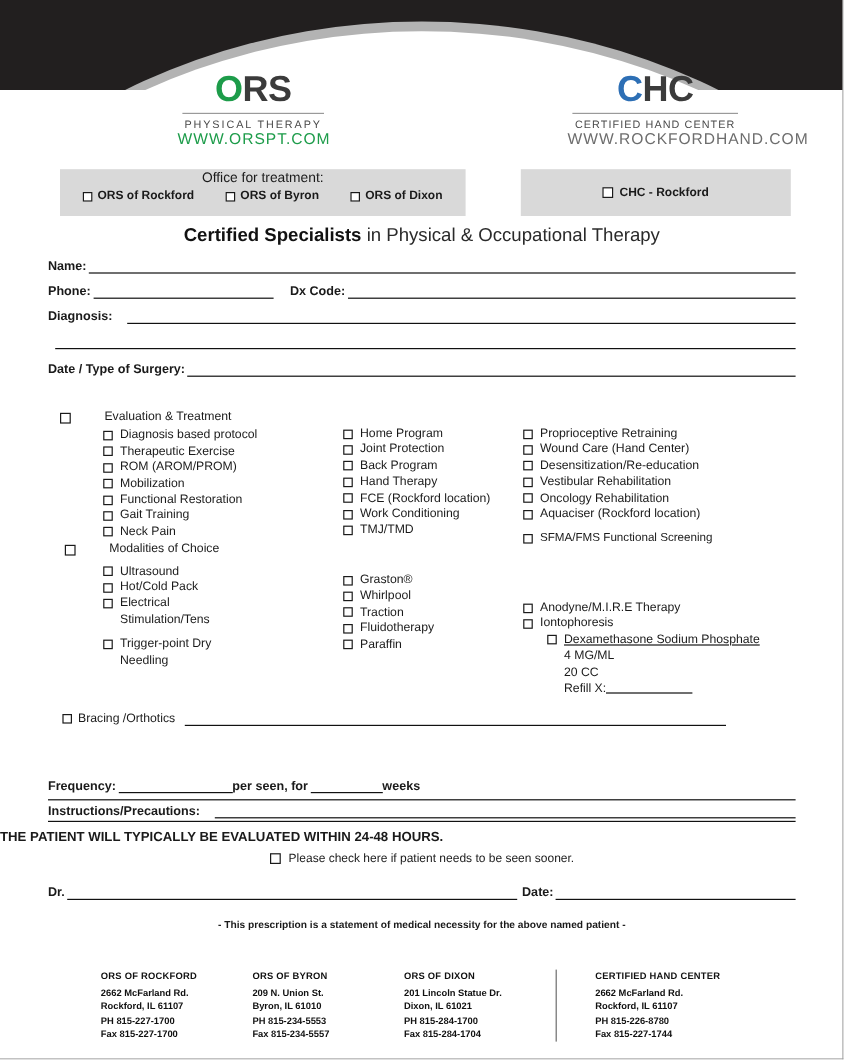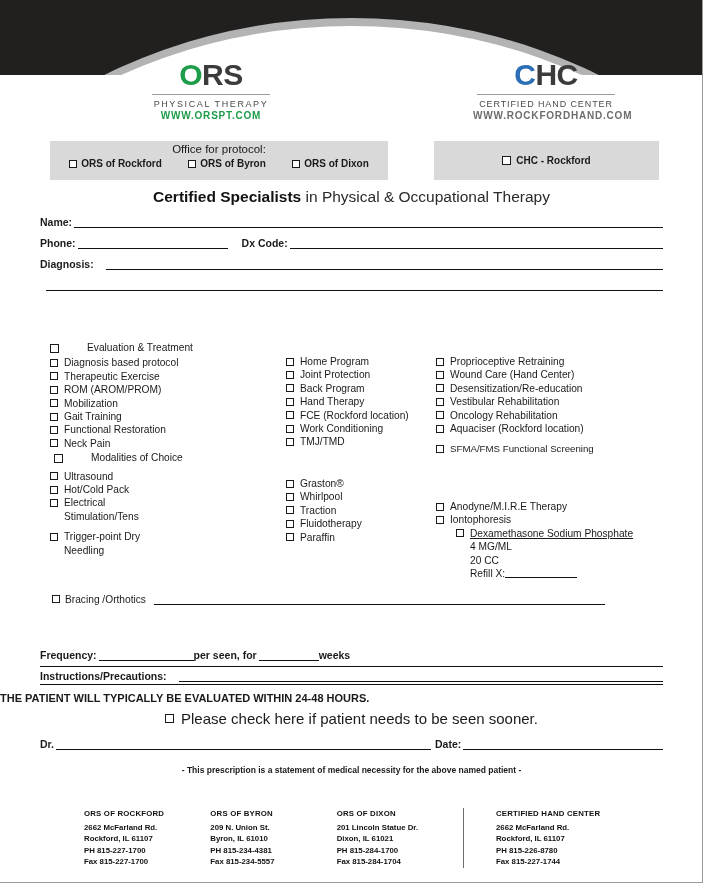--- a/index.html
+++ b/index.html
@@ -84,24 +84,25 @@
   }
   .logo-sub {
     font-size: 9px;
     letter-spacing: 1.6px;
     color: #4a4a4a;
     font-weight: normal;
     line-height: 12px;
   }
   .logo-sub-chc { letter-spacing: 0.9px; }
   .logo-url {
-    font-size: 10px;
+    font-size: 13px;
     letter-spacing: 0.8px;
-    font-weight: bold;
+    font-weight: normal;
     line-height: 11px;
+    text-align: right;
   }
   .logo-url.green { color: #1d9c4a; }
   .logo-url.gray  { color: #6d6d6d; }
 
   
   .office-bar-left {
     position: absolute;
     left: 50px; top: 141px;
     width: 338px; height: 39px;
     background: #d9d9d9;
@@ -199,21 +200,21 @@
 
   .chk {
     display: flex;
     align-items: flex-start;
     gap: 6px;
     line-height: 13.4px;
     margin-bottom: 0px;
   }
   .chk .cb { margin-top: 2.5px; }
   .chk-head { font-weight: normal; margin-bottom: 2px; gap: 28px; }
-  .indent { }
+  .indent { margin-left: 36px; }
   .indent2 { margin-left: 20px; }
   .chk-gap { margin-top: 7px; }
   .chk-txt { white-space: nowrap; }
   .chk-txt.wrap { white-space: normal; }
 
   .refill-line {
     display: inline-block;
     width: 72px;
     border-bottom: 1.4px solid #111;
     height: 10px;
@@ -260,21 +261,21 @@
     font-size: 11px;
     font-weight: bold;
     color: #1a1a1a;
   }
   .notice-sub {
     display: flex;
     align-items: center;
     justify-content: center;
     gap: 7px;
     margin-top: 6px;
-    font-size: 15px;
+    font-size: 10px;
     font-weight: normal;
   }
 
   .dr-row {
     position: absolute;
     left: 40px; top: 738px;
     width: 623px;
     display: flex;
     align-items: flex-end;
     font-size: 10.5px;
@@ -321,21 +322,21 @@
     </div>
     <div class="logo-chc">
       <div class="logo-mark"><span class="c-blue">C</span><span class="dark">HC</span></div>
       <div class="logo-rule"></div>
       <div class="logo-sub logo-sub-chc">CERTIFIED HAND CENTER</div>
       <div class="logo-url gray">WWW.ROCKFORDHAND.COM</div>
     </div>
   </div>
 
   <div class="office-bar-left">
-    <div class="office-title">Office for protocol:</div>
+    <div class="office-title">Office for treatment:</div>
     <div class="office-opts">
       <label class="office-opt">
         <span class="cb"></span>
         <span>ORS of Rockford</span>
       </label>
       <label class="office-opt">
         <span class="cb"></span>
         <span>ORS of Byron</span>
       </label>
       <label class="office-opt">
@@ -367,20 +368,24 @@
       <span class="flabel" style="padding-left:14px;">Dx Code:</span>
       <span class="fline"></span>
     </div>
     <div class="frow">
       <span class="flabel">Diagnosis:</span>
       <span class="fline blank"></span>
     </div>
     <div class="frow" style="margin-bottom:11px;">
       <span class="fline" style="margin-left:6px;"></span>
     </div>
+    <div class="frow">
+      <span class="flabel">Date / Type of Surgery:</span>
+      <span class="fline"></span>
+    </div>
   </div>
 
   <div class="checklists">
 
     <div class="col col-a">
       <label class="chk chk-head">
         <span class="cb cb-lg"></span>
         <span class="chk-txt">Evaluation &amp; Treatment</span>
       </label>
       <label class="chk indent">
@@ -394,25 +399,25 @@
       <label class="chk indent">
         <span class="cb"></span>
         <span class="chk-txt">ROM (AROM/PROM)</span>
       </label>
       <label class="chk indent">
         <span class="cb"></span>
         <span class="chk-txt">Mobilization</span>
       </label>
       <label class="chk indent">
         <span class="cb"></span>
+        <span class="chk-txt">Functional Restoration</span>
+      </label>
+      <label class="chk indent">
+        <span class="cb"></span>
         <span class="chk-txt">Gait Training</span>
-      </label>
-      <label class="chk indent">
-        <span class="cb"></span>
-        <span class="chk-txt">Functional Restoration</span>
       </label>
       <label class="chk indent">
         <span class="cb"></span>
         <span class="chk-txt">Neck Pain</span>
       </label>
 
       <label class="chk chk-head" style="margin-top:1px;margin-left:4px;">
         <span class="cb cb-lg"></span>
         <span class="chk-txt">Modalities of Choice</span>
       </label>
@@ -586,21 +591,21 @@
       <div class="fname">ORS OF ROCKFORD</div>
       <div>2662 McFarland Rd.</div>
       <div>Rockford, IL 61107</div>
       <div>PH 815-227-1700</div>
       <div>Fax 815-227-1700</div>
     </div>
     <div class="fcol">
       <div class="fname">ORS OF BYRON</div>
       <div>209 N. Union St.</div>
       <div>Byron, IL 61010</div>
-      <div>PH 815-234-4381</div>
+      <div>PH 815-234-5553</div>
       <div>Fax 815-234-5557</div>
     </div>
     <div class="fcol">
       <div class="fname">ORS OF DIXON</div>
       <div>201 Lincoln Statue Dr.</div>
       <div>Dixon, IL 61021</div>
       <div>PH 815-284-1700</div>
       <div>Fax 815-284-1704</div>
     </div>
     <div class="fcol chc">

